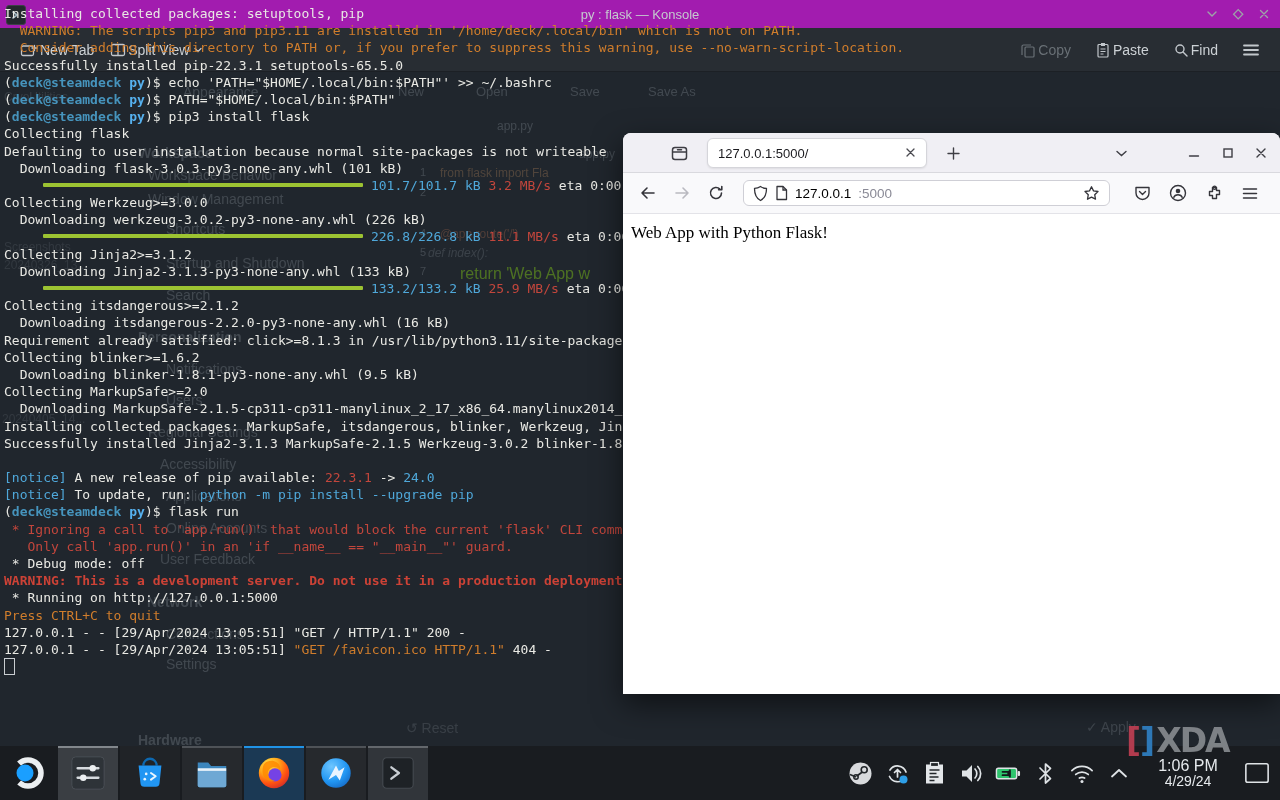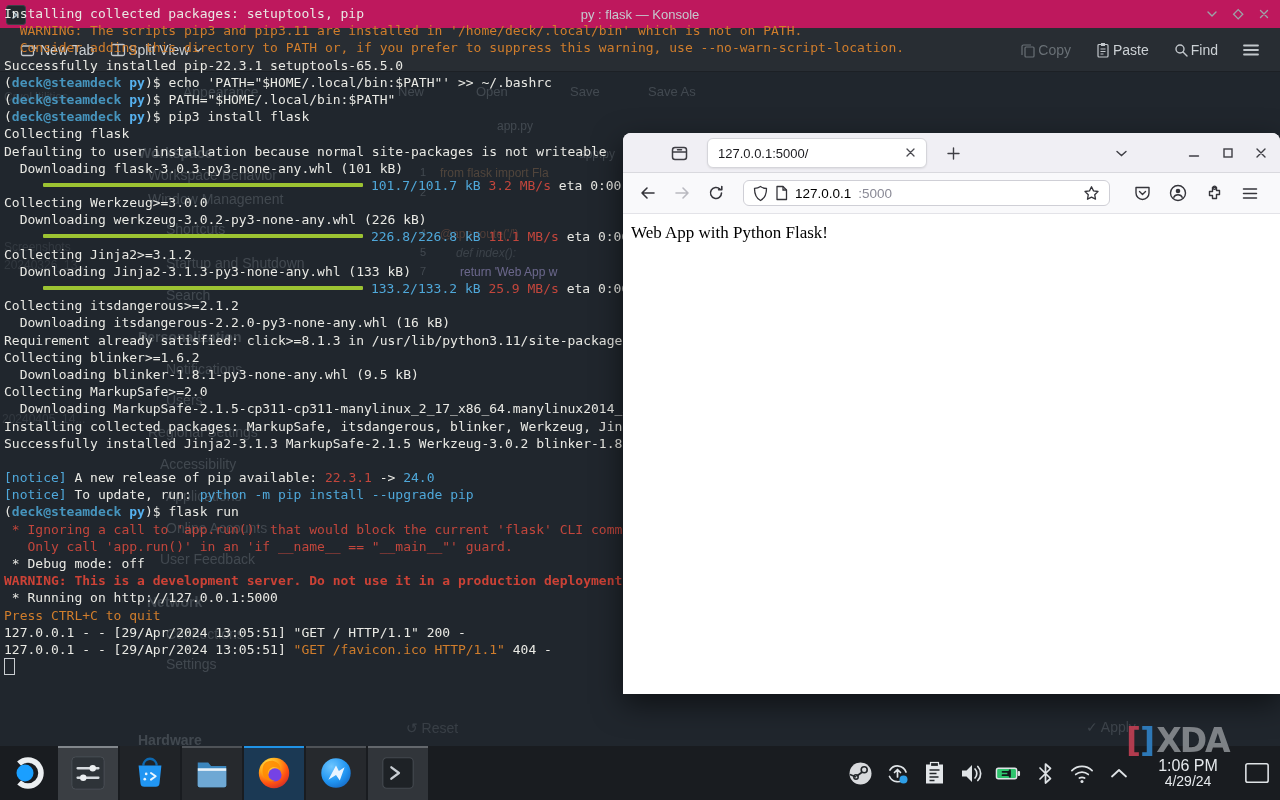--- a/index.html
+++ b/index.html
@@ -1,20 +1,20 @@
 <!DOCTYPE html>
 <html><head>
 <meta charset="utf-8">
 <style>
   html,body{margin:0;padding:0;background:#000;}
   #screen{position:relative;width:1280px;height:800px;overflow:hidden;background:#14181c;font-family:"Liberation Sans",sans-serif;}
 
   
   #konsole{position:absolute;left:0;top:0;width:1280px;height:746px;background:#20262d;}
-  .kts{position:absolute;left:0;top:0;right:0;height:28px;background:#be185d;display:flex;align-items:center;justify-content:center;}
+  .kts{position:absolute;left:0;top:0;right:0;height:28px;background:#a21caf;display:flex;align-items:center;justify-content:center;}
   .kts .title{font-size:13px;color:#c5cacf;}
   .kapp{position:absolute;left:6px;top:5px;width:18px;height:18px;background:#23282d;border:1px solid #3c4147;border-radius:3px;display:flex;align-items:center;justify-content:center;}
   .kctrls{position:absolute;right:8px;top:0;height:28px;display:flex;align-items:center;gap:10px;}
   .kctrl{width:16px;height:16px;display:flex;align-items:center;justify-content:center;}
   .ktb{position:absolute;left:0;top:28px;right:0;height:44px;background:#282d33;border-bottom:1px solid #1c2025;display:flex;align-items:center;padding:0 12px;box-sizing:border-box;}
   .kbtn{display:flex;align-items:center;gap:2px;color:#ccd1d5;font-size:14px;padding:6px 8px;border-radius:3px;}
   .kbtn.disabled{color:#697076;}
   .kbtn .chev{margin-left:2px;}
   .ktb-right{margin-left:auto;display:flex;align-items:center;gap:8px;}
 
@@ -159,23 +159,23 @@
           <span class="ghost" style="left: 570px; top: 12px; font-size: 13px;">Save</span>
           <span class="ghost" style="left: 648px; top: 12px; font-size: 13px;">Save As</span>
           <span class="ghost" style="left: 497px; top: 47px; font-size: 12px;">app.py</span>
           <span class="ghost" style="left: 579px; top: 75px; font-size: 12px;">app.py</span>
           <span class="ghost" style="left: 420px; top: 94px; font-size: 11px;">1</span>
           <span class="ghost" style="left: 440px; top: 94px; font-size: 12px; opacity: 0.45; color: rgb(138, 106, 77);">from flask import Fla</span>
           <span class="ghost" style="left: 420px; top: 114px; font-size: 11px;">2</span>
           <span class="ghost" style="left: 420px; top: 155px; font-size: 11px;">4</span>
           <span class="ghost" style="left: 440px; top: 155px; font-size: 12px; opacity: 0.45; color: rgb(138, 90, 68);">@app.route('/')</span>
           <span class="ghost" style="left: 420px; top: 174px; font-size: 11px;">5</span>
-          <span class="ghost" style="left: 456px; top: 174px; font-size: 12px; opacity: 0.22; font-style: italic;">def index():</span>
+          <span class="ghost" style="left: 428px; top: 174px; font-size: 12px; opacity: 0.22; font-style: italic;">def index():</span>
           <span class="ghost" style="left: 420px; top: 193px; font-size: 11px;">7</span>
-          <span class="ghost" style="left: 460px; top: 193px; font-size: 12px; opacity: 0.45; color: #c4b5fd;">return 'Web App w</span>
+          <span class="ghost" style="left: 460px; top: 193px; font-size: 16px; opacity: 0.45; color: #84cc16;">return 'Web App w</span>
           <span class="ghost" style="left: 183px; top: 12px;">Appearance</span>
           <span class="ghost" style="left: 138px; top: 73px; font-weight: bold;">Workspace</span>
           <span class="ghost" style="left: 148px; top: 95px;">Workspace Behavior</span>
           <span class="ghost" style="left: 148px; top: 119px;">Window Management</span>
           <span class="ghost" style="left: 166px; top: 149px;">Shortcuts</span>
           <span class="ghost" style="left: 166px; top: 183px;">Startup and Shutdown</span>
           <span class="ghost" style="left: 166px; top: 215px;">Search</span>
           <span class="ghost" style="left: 138px; top: 257px; font-weight: bold;">Personalization</span>
           <span class="ghost" style="left: 166px; top: 289px;">Notifications</span>
           <span class="ghost" style="left: 166px; top: 320px;">Users</span>

